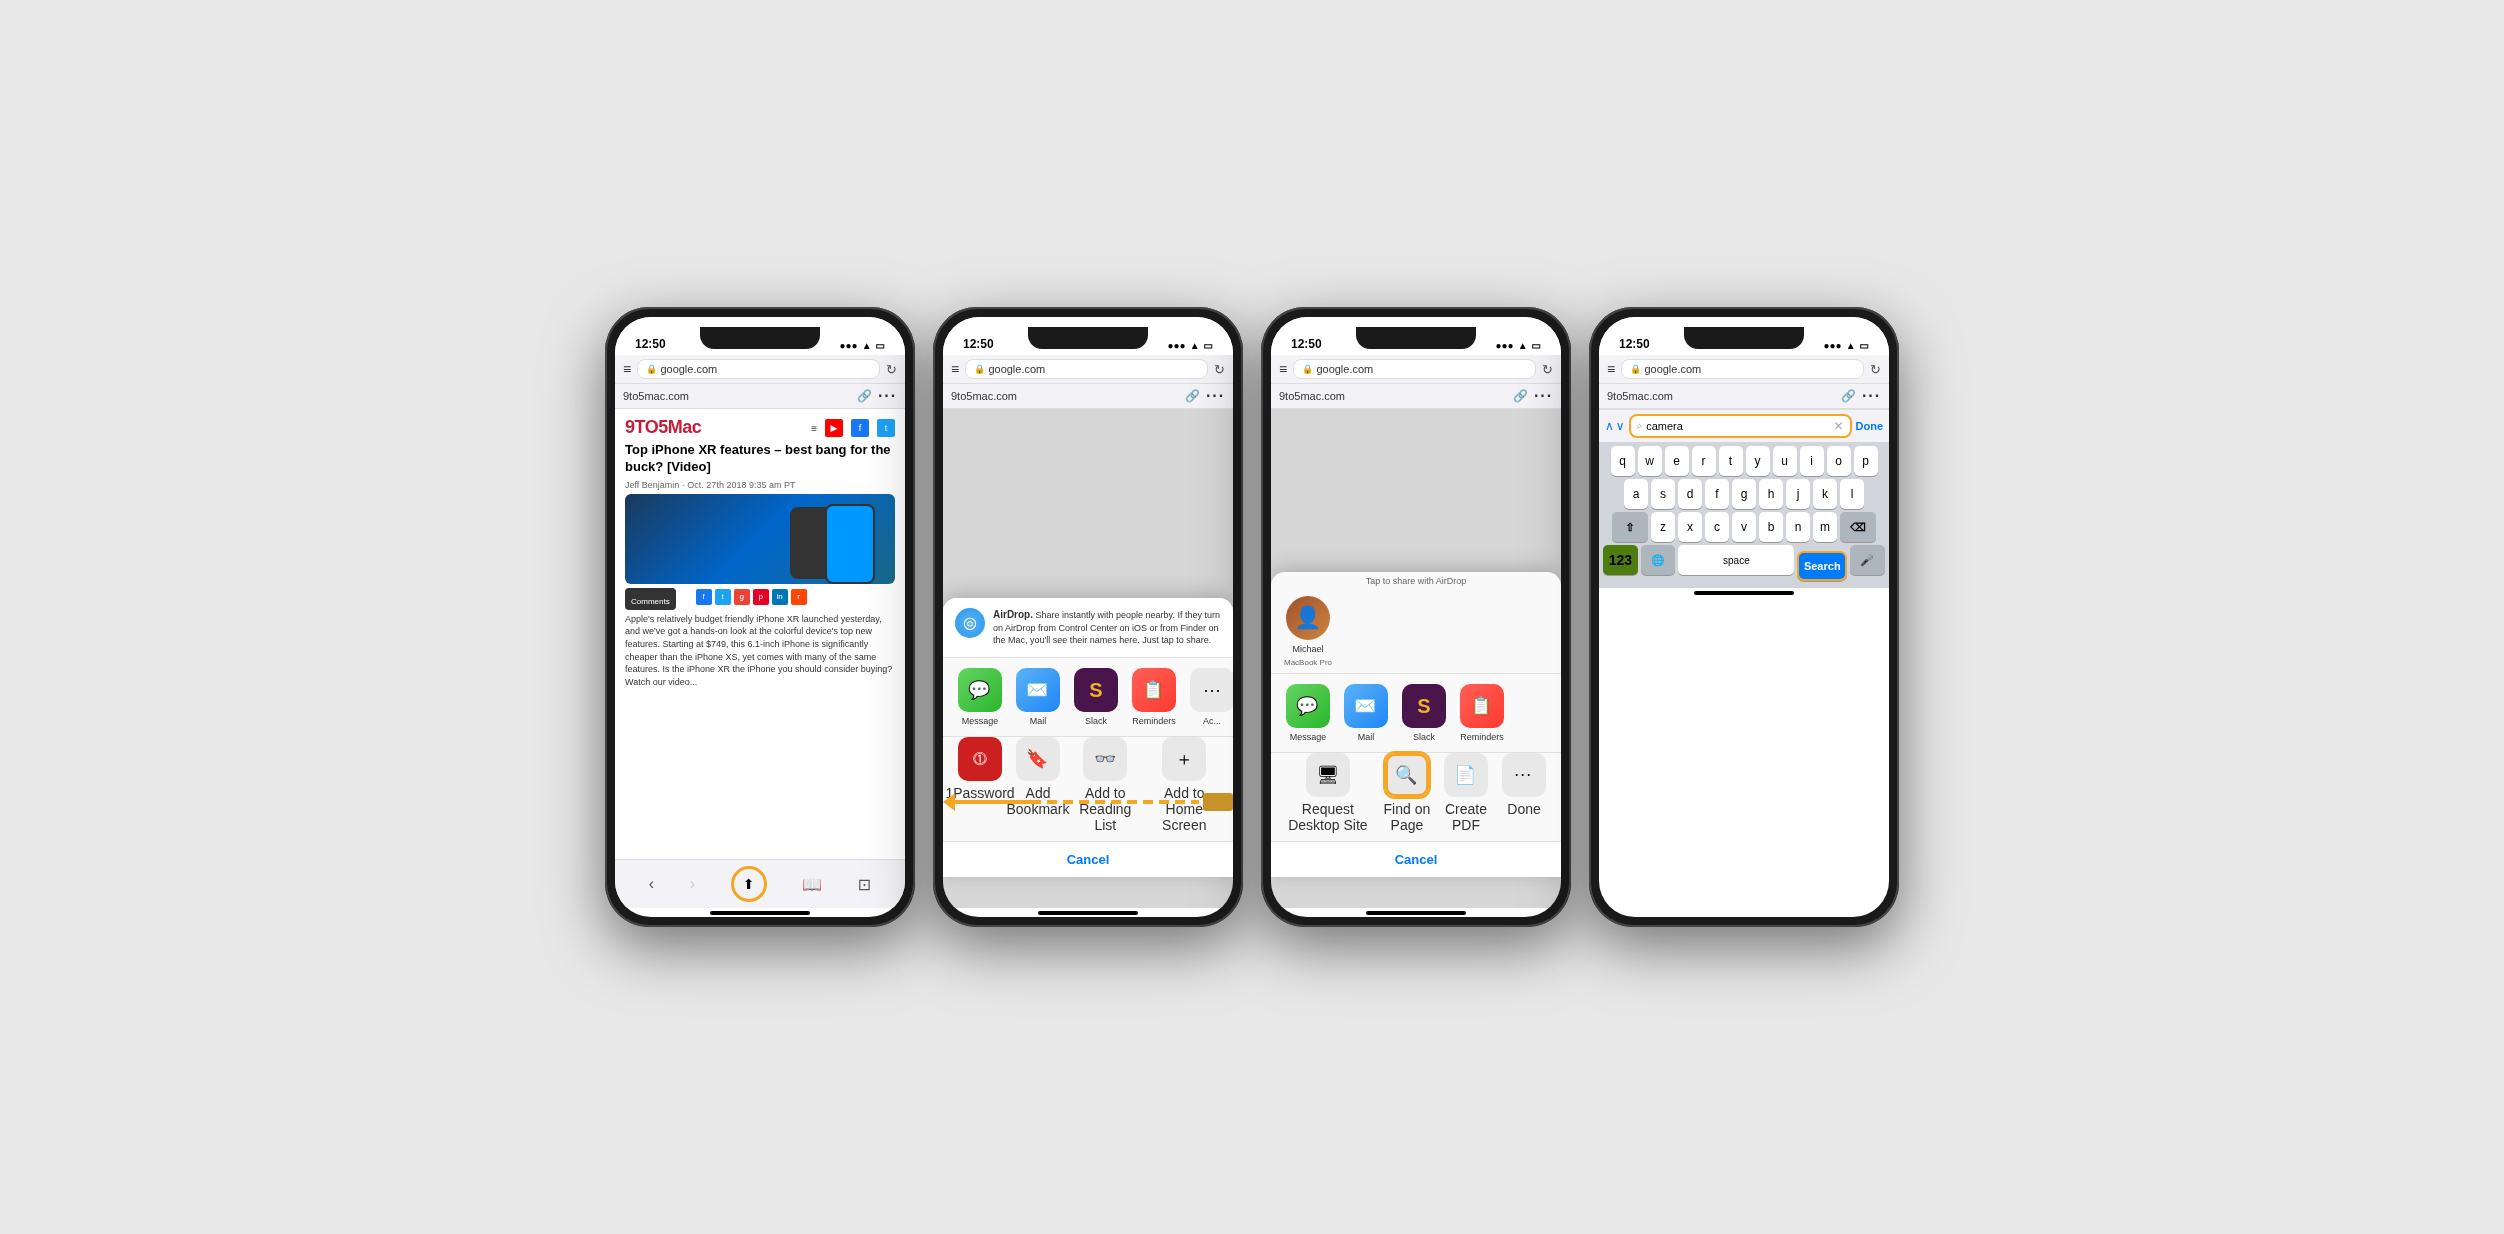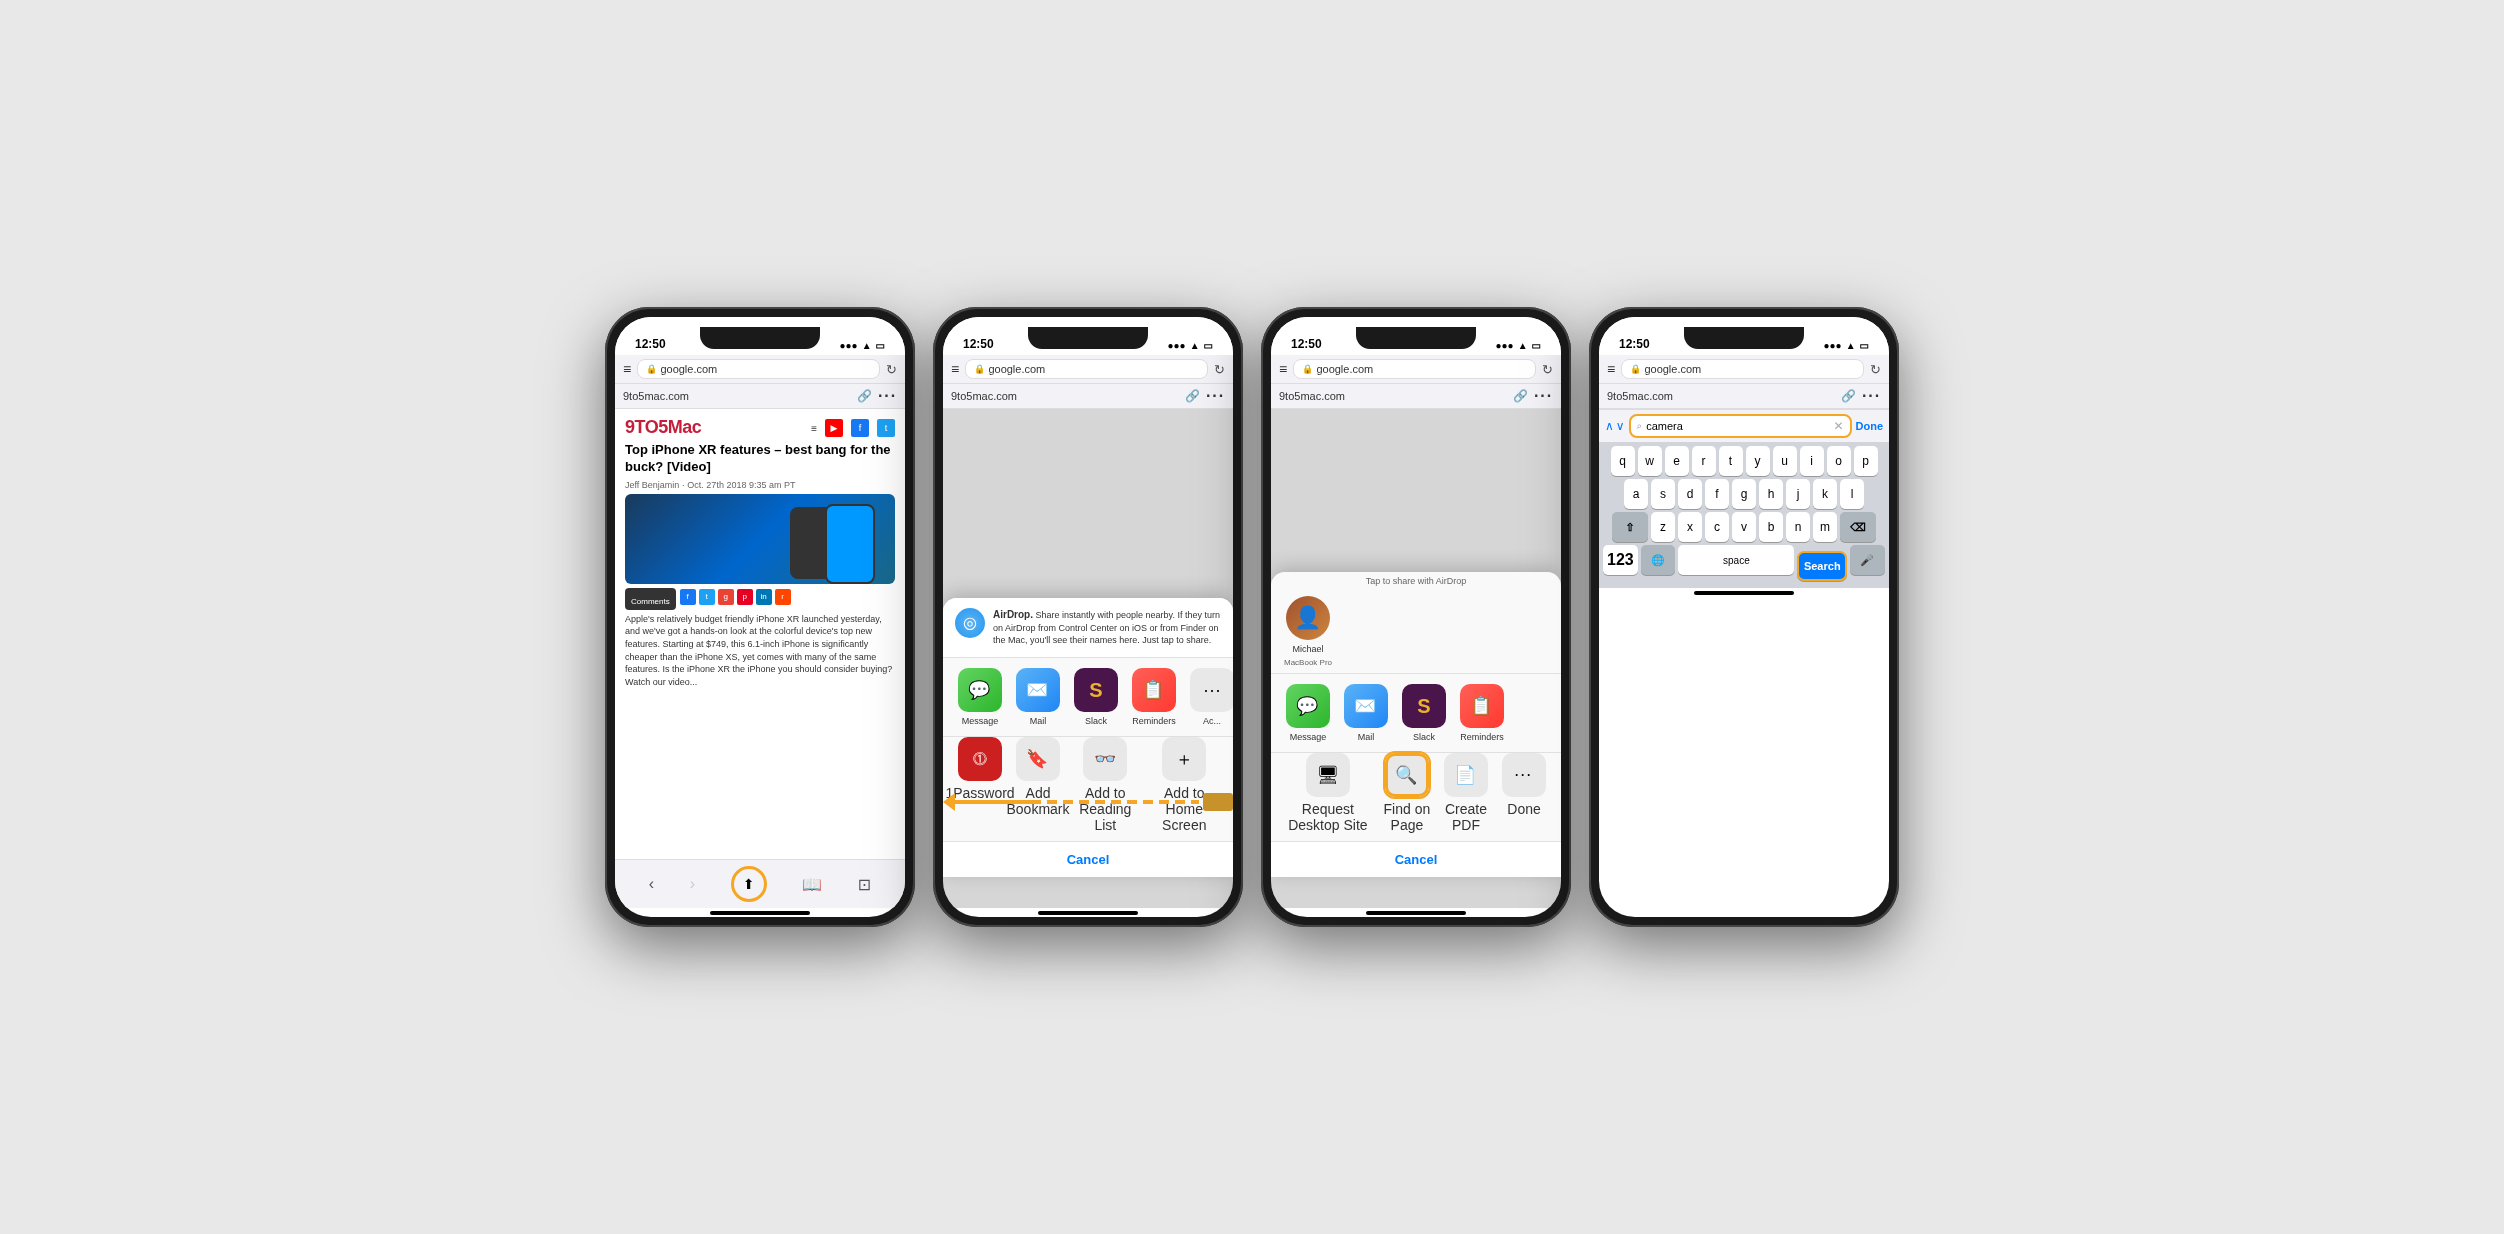--- a/index.html
+++ b/index.html
@@ -479,22 +479,22 @@
       color: #fff;
       font-size: 11px;
       font-weight: 600;
       flex: 2;
       max-width: 50px;
       border: 2px solid #f5a623;
       border-radius: 7px;
       margin-top: 6px;
     }
     .key.num-key {
-      background: #ffffff;
-      font-size: 16px;
+      background: #4d7c0f;
+      font-size: 14px;
       flex: 1.5;
       max-width: 36px;
     }
     .key.emoji-key { background: #adb5bd; font-size: 11px; flex: 1.5; max-width: 36px; }
     .key.mic-key { background: #adb5bd; font-size: 11px; flex: 1.5; max-width: 36px; }
     .key.del-key { background: #adb5bd; font-size: 11px; flex: 1.5; max-width: 36px; }
     .key.shift-key { background: #adb5bd; font-size: 11px; }
 
     
     .person-head {
@@ -557,21 +557,21 @@
                 </div>
             </div>
           </div>
         </div>
         <div class="article-title">Top iPhone XR features – best bang for the buck? [Video]</div>
         <div class="article-byline">Jeff Benjamin · Oct. 27th 2018 9:35 am PT</div>
         <div class="article-img">
           <div class="article-img-phone2"></div>
           <div class="article-img-phone"></div>
         </div>
-        <div style="display:flex;align-items:center;gap:4px;margin-bottom:3px;">
+        <div style="display:flex;align-items:center;gap:20px;margin-bottom:3px;">
           <div class="comments-bar">
             <span class="comments-text">Comments</span>
           </div>
           <div class="social-icons">
             <div class="social-icon si-fb">f</div>
             <div class="social-icon si-tw">t</div>
             <div class="social-icon si-gp">g</div>
             <div class="social-icon si-pt">p</div>
             <div class="social-icon si-li">in</div>
             <div class="social-icon si-rd">r</div>

